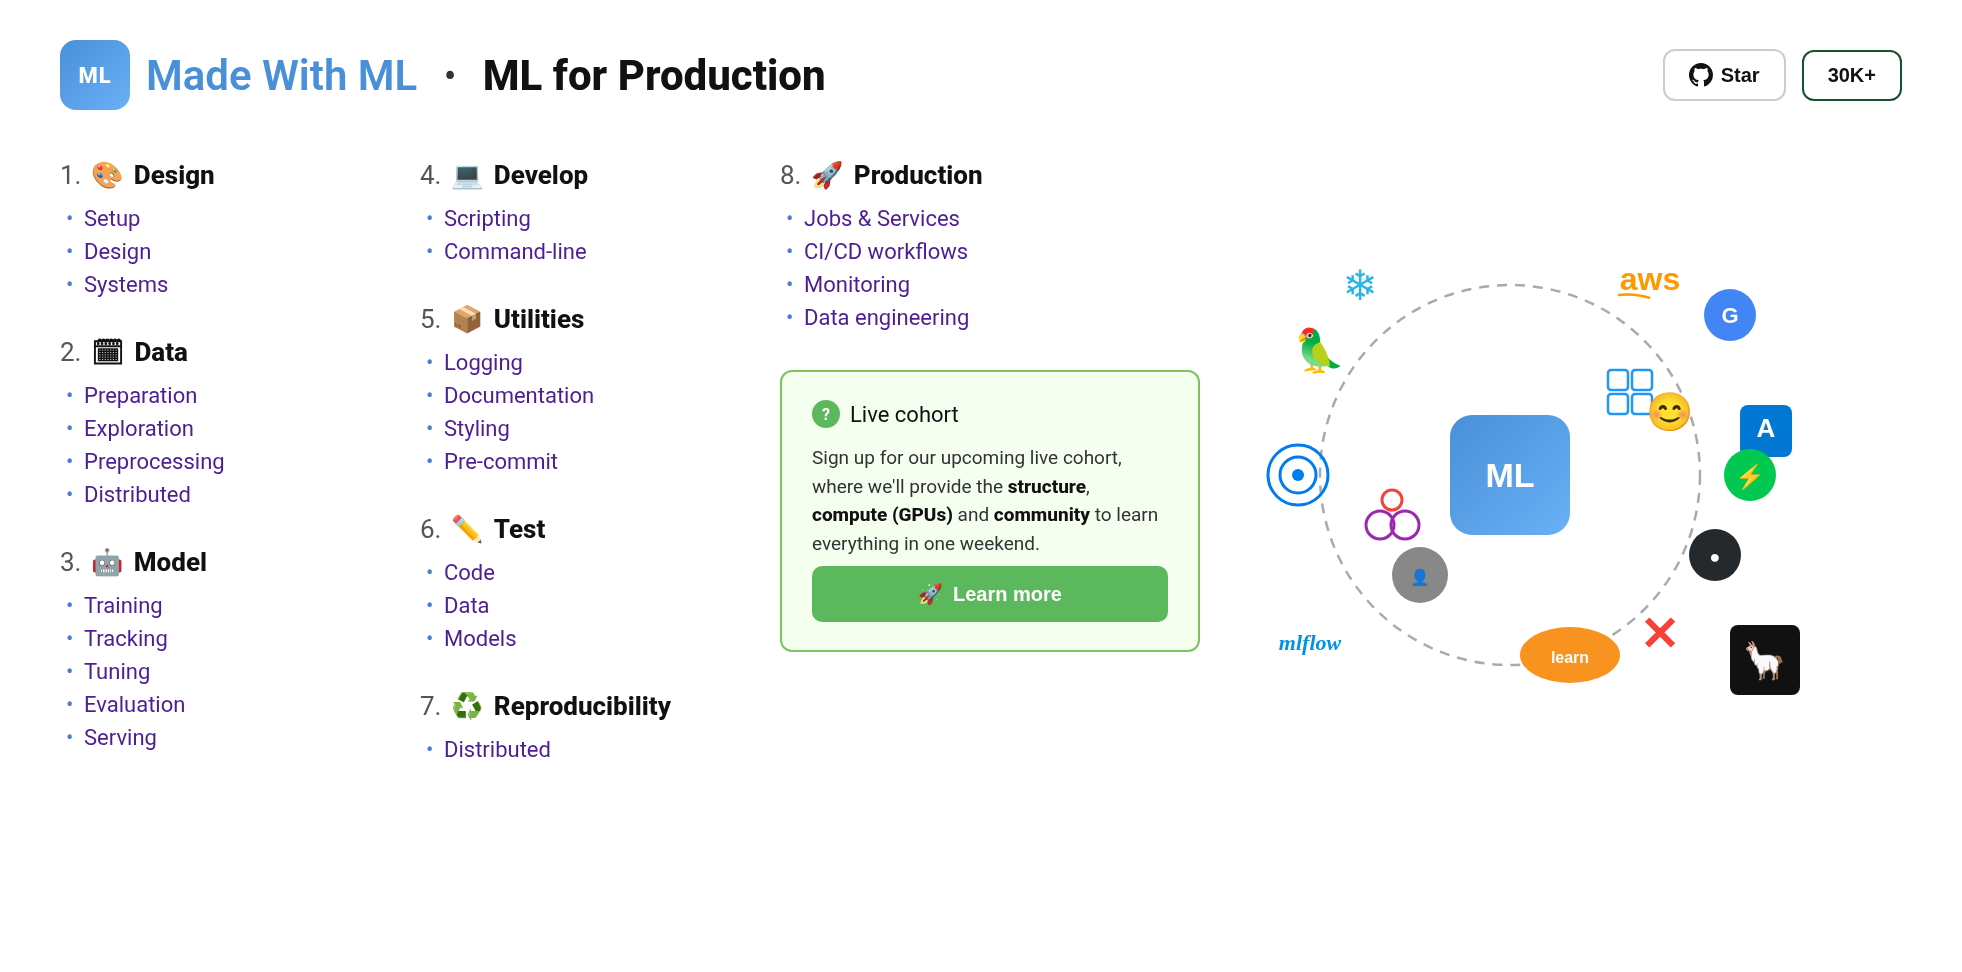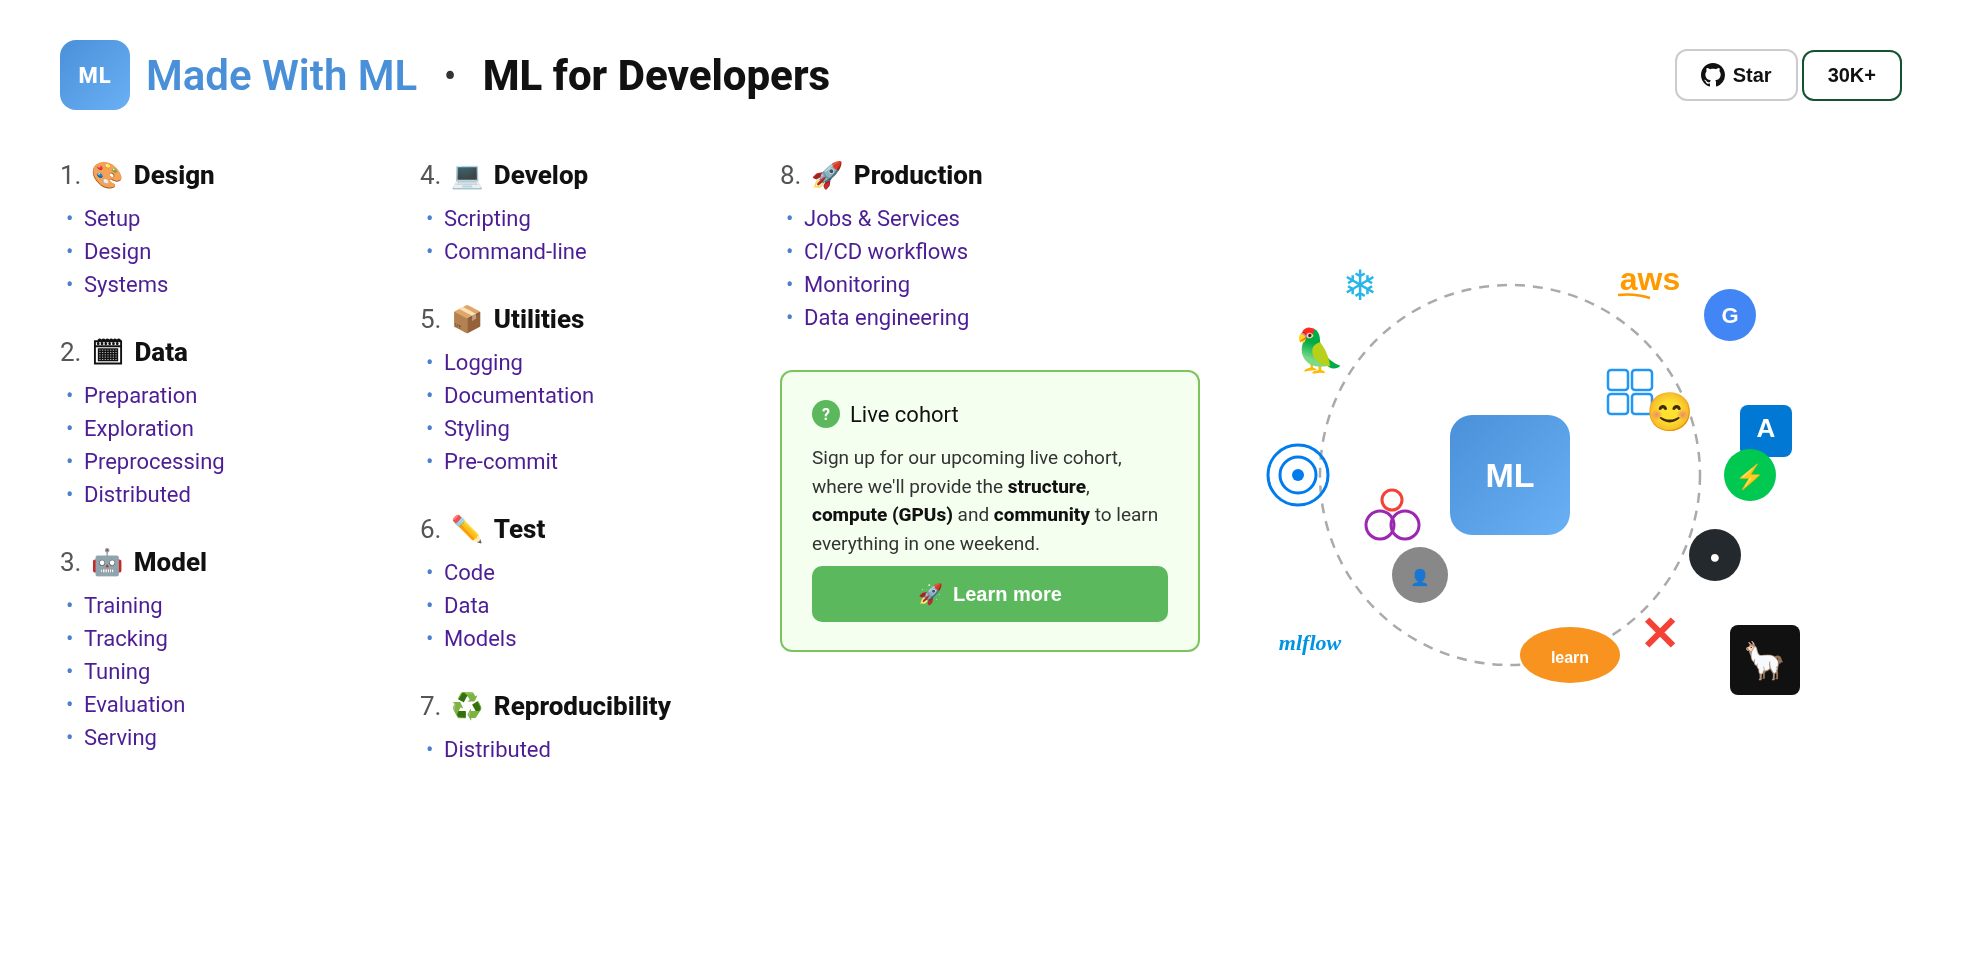--- a/index.html
+++ b/index.html
@@ -49,21 +49,21 @@
       margin: 0 10px;
     }
     .tagline {
       font-size: 42px;
       color: #111;
       font-weight: 800;
     }
     .header-right {
       display: flex;
       align-items: center;
-      gap: 4px;
+      gap: 16px;
     }
     .btn-star {
       display: flex;
       align-items: center;
       gap: 8px;
       padding: 12px 24px;
       border: 2px solid #ccc;
       border-radius: 12px;
       font-size: 20px;
       font-weight: 600;
@@ -227,21 +227,21 @@
     }
   </style>
 </head>
 <body>
 
 <div class="header">
   <div class="header-left">
     <div class="logo-box">ML</div>
     <span class="site-name">Made With ML</span>
     <span class="separator">•</span>
-    <span class="tagline">ML for Developers</span>
+    <span class="tagline">ML for Production</span>
   </div>
   <div class="header-right">
     <button class="btn-star">
       <svg class="github-icon" viewBox="0 0 24 24" fill="currentColor">
         <path d="M12 0C5.37 0 0 5.37 0 12c0 5.31 3.435 9.795 8.205 11.385.6.105.825-.255.825-.57 0-.285-.015-1.23-.015-2.235-3.015.555-3.795-.735-4.035-1.41-.135-.345-.72-1.41-1.23-1.695-.42-.225-1.02-.78-.015-.795.945-.015 1.62.87 1.845 1.23 1.08 1.815 2.805 1.305 3.495.99.105-.78.42-1.305.765-1.605-2.67-.3-5.46-1.335-5.46-5.925 0-1.305.465-2.385 1.23-3.225-.12-.3-.54-1.53.12-3.18 0 0 1.005-.315 3.3 1.23.96-.27 1.98-.405 3-.405s2.04.135 3 .405c2.295-1.56 3.3-1.23 3.3-1.23.66 1.65.24 2.88.12 3.18.765.84 1.23 1.905 1.23 3.225 0 4.605-2.805 5.625-5.475 5.925.435.375.81 1.095.81 2.22 0 1.605-.015 2.895-.015 3.3 0 .315.225.69.825.57A12.02 12.02 0 0024 12c0-6.63-5.37-12-12-12z"></path>
       </svg>
       <span>Star</span>
     </button>
     <button class="btn-count">30K+</button>
   </div>

